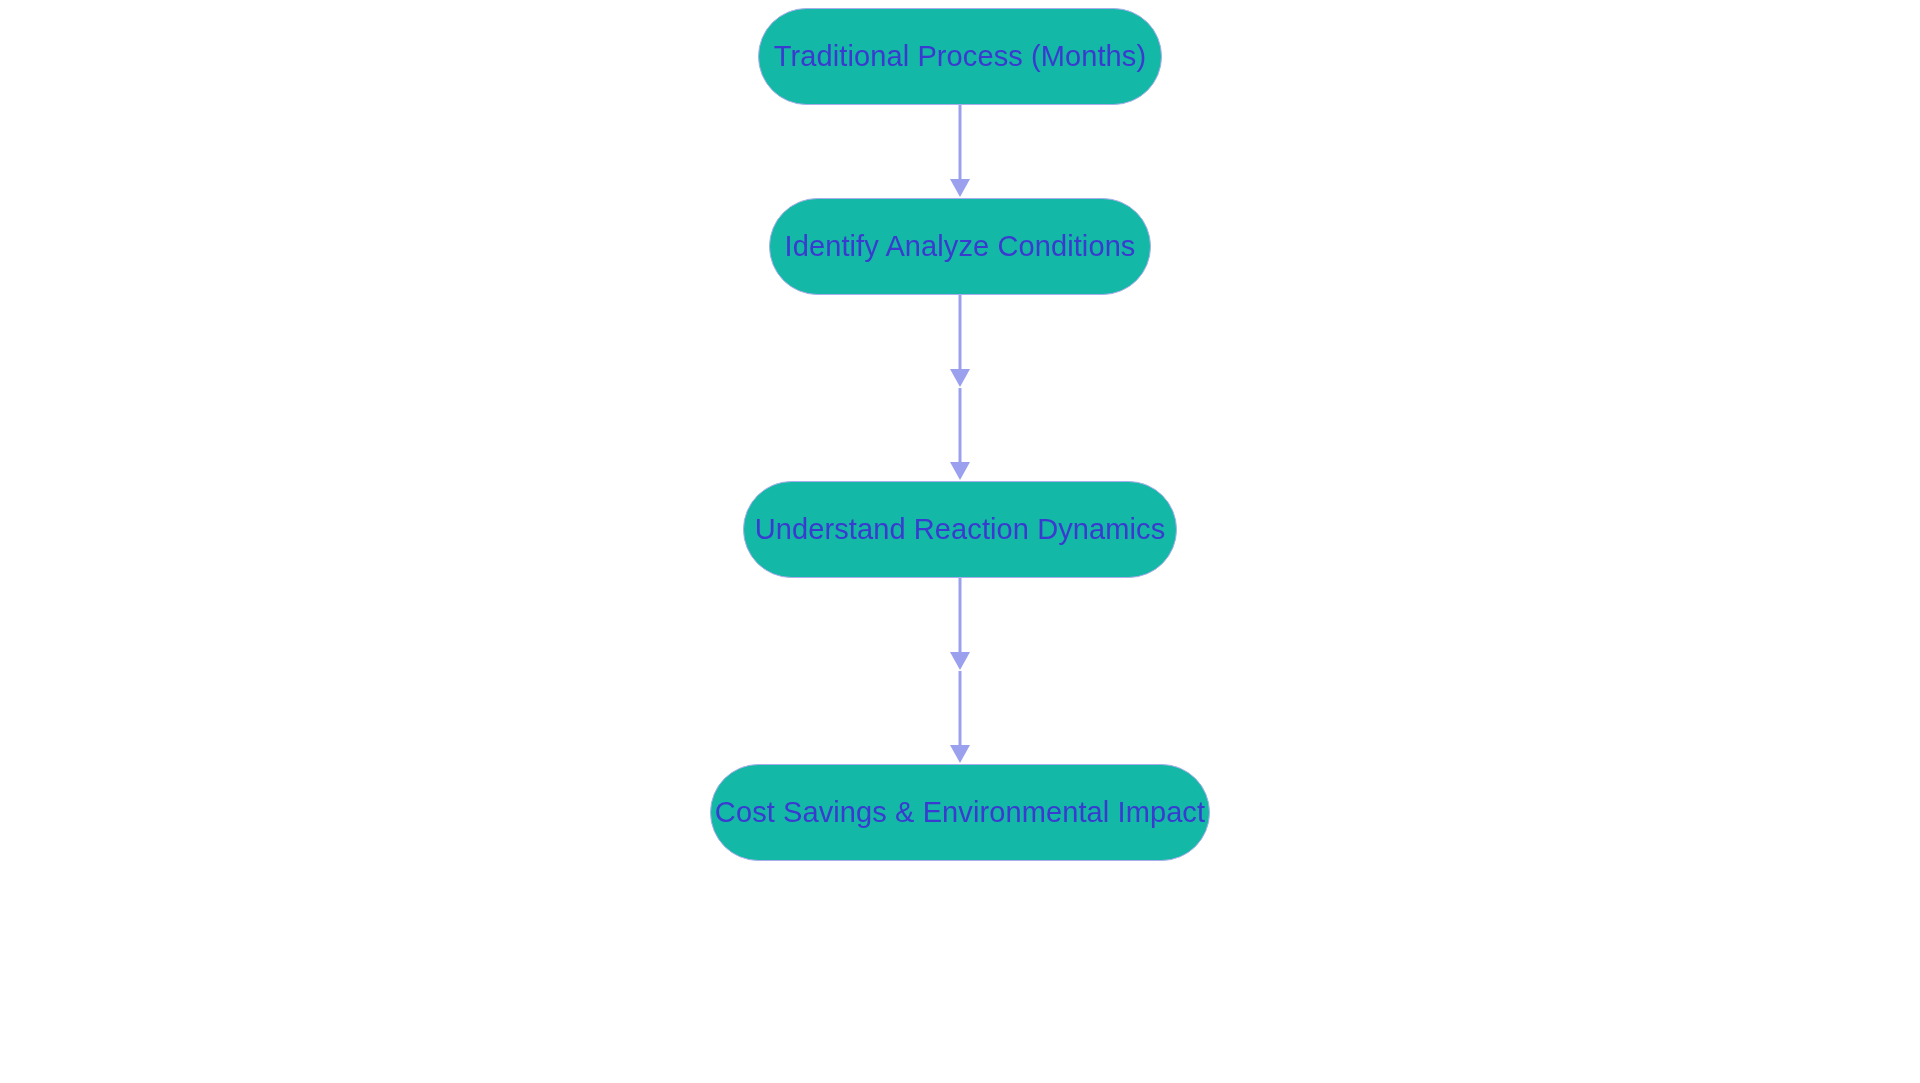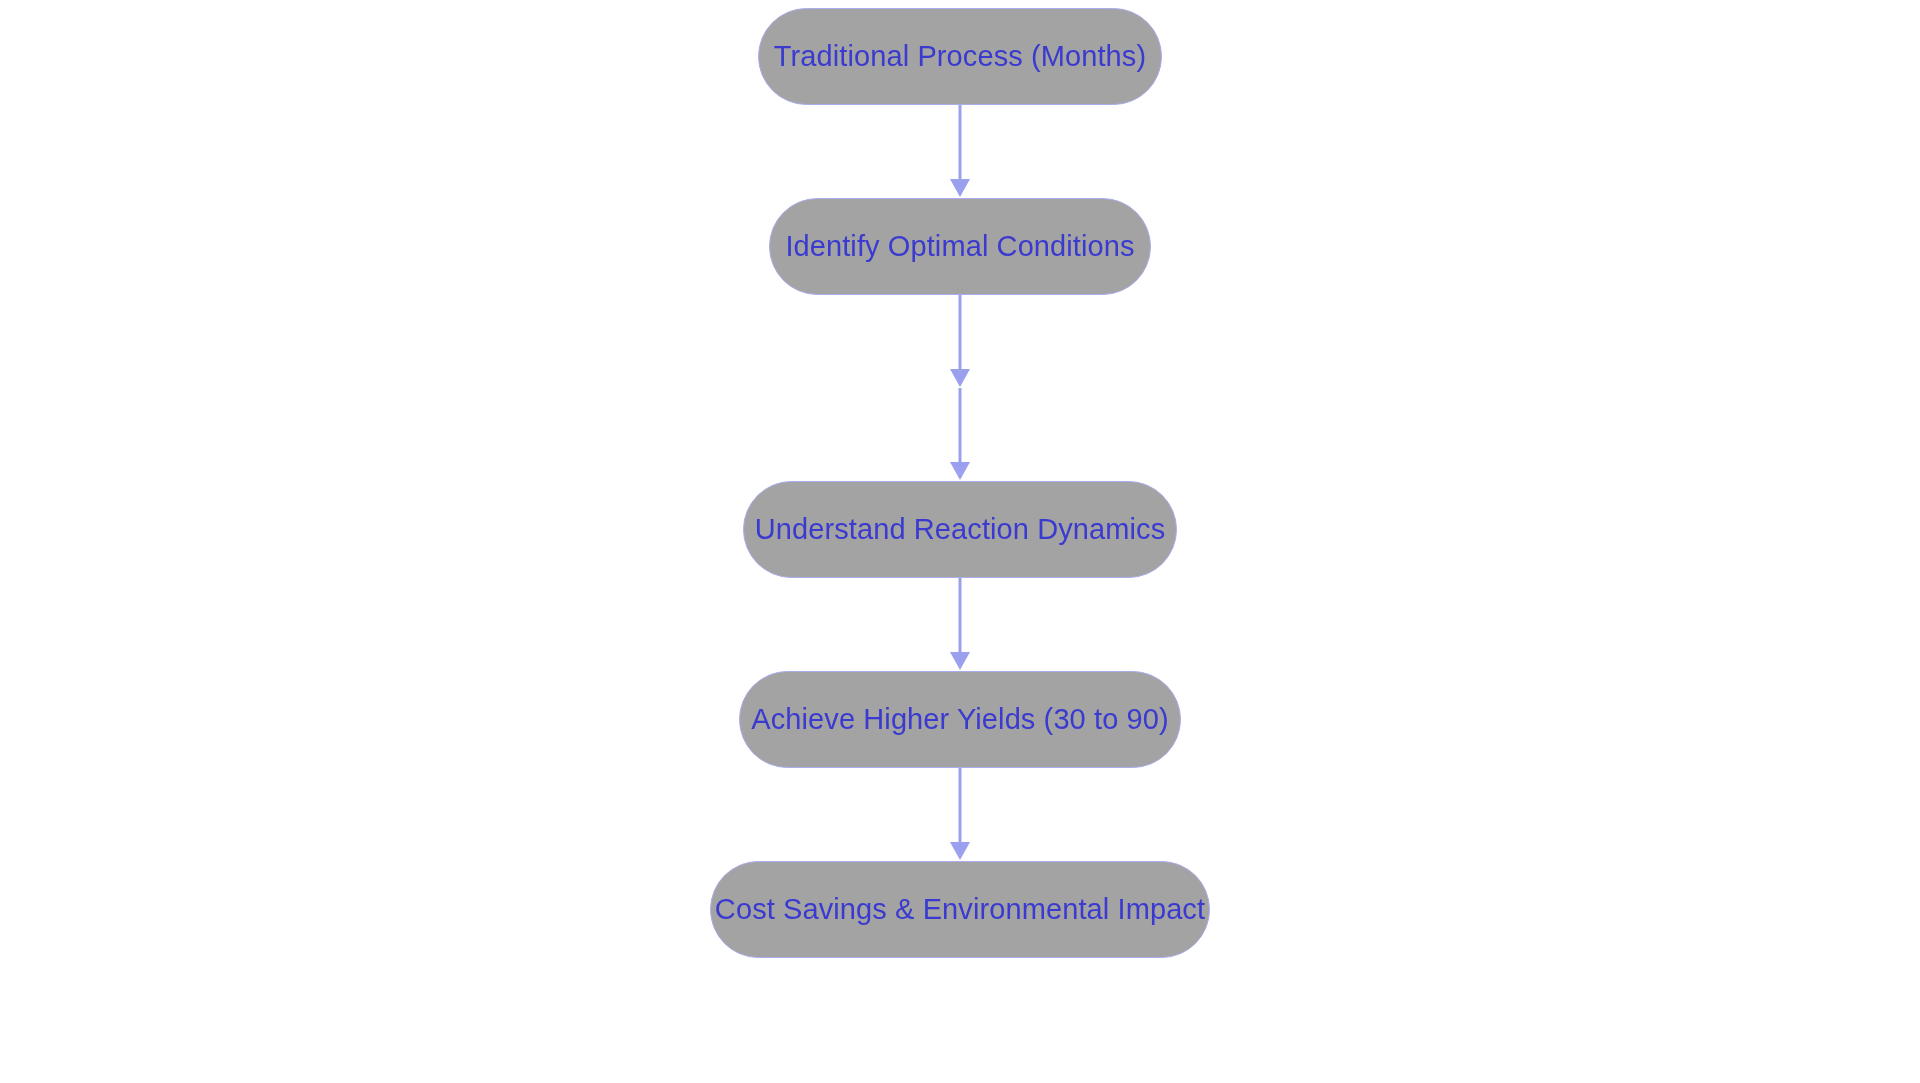--- a/index.html
+++ b/index.html
@@ -26,21 +26,21 @@
     align-items: center;
     justify-content: flex-start;
     box-sizing: border-box;
     padding-top: 8px;
   }
 
   .flow-node {
     position: relative;
     box-sizing: border-box;
     height: 97px;
-    background: #a3a3a3;
+    background: #14b8a6;
     border: 1.5px solid #a9adec;
     border-radius: 999px;
     display: flex;
     align-items: center;
     justify-content: center;
     padding: 14px 40px;
     white-space: nowrap;
   }
 
   .flow-node-label {
@@ -85,21 +85,21 @@
   </div>
 
   <div class="flow-connector">
     <svg class="connector-svg" width="24" height="93" viewBox="0 0 24 93" xmlns="http://www.w3.org/2000/svg">
       <line x1="12" y1="0" x2="12" y2="76" stroke="#9aa0ee" stroke-width="3"></line>
       <polygon points="2,74 22,74 12,92" fill="#9aa0ee"></polygon>
     </svg>
   </div>
 
   <div class="flow-node node-w-1">
-    <span class="flow-node-label">Identify Optimal Conditions</span>
+    <span class="flow-node-label">Identify Analyze Conditions</span>
   </div>
 
   <div class="flow-connector">
     <svg class="connector-svg" width="24" height="93" viewBox="0 0 24 93" xmlns="http://www.w3.org/2000/svg">
       <line x1="12" y1="0" x2="12" y2="76" stroke="#9aa0ee" stroke-width="3"></line>
       <polygon points="2,74 22,74 12,92" fill="#9aa0ee"></polygon>
     </svg>
   </div>
 
 
@@ -114,23 +114,20 @@
     <span class="flow-node-label">Understand Reaction Dynamics</span>
   </div>
 
   <div class="flow-connector">
     <svg class="connector-svg" width="24" height="93" viewBox="0 0 24 93" xmlns="http://www.w3.org/2000/svg">
       <line x1="12" y1="0" x2="12" y2="76" stroke="#9aa0ee" stroke-width="3"></line>
       <polygon points="2,74 22,74 12,92" fill="#9aa0ee"></polygon>
     </svg>
   </div>
 
-  <div class="flow-node node-w-4">
-    <span class="flow-node-label">Achieve Higher Yields (30 to 90)</span>
-  </div>
 
   <div class="flow-connector">
     <svg class="connector-svg" width="24" height="93" viewBox="0 0 24 93" xmlns="http://www.w3.org/2000/svg">
       <line x1="12" y1="0" x2="12" y2="76" stroke="#9aa0ee" stroke-width="3"></line>
       <polygon points="2,74 22,74 12,92" fill="#9aa0ee"></polygon>
     </svg>
   </div>
 
   <div class="flow-node node-w-5">
     <span class="flow-node-label">Cost Savings &amp; Environmental Impact</span>

